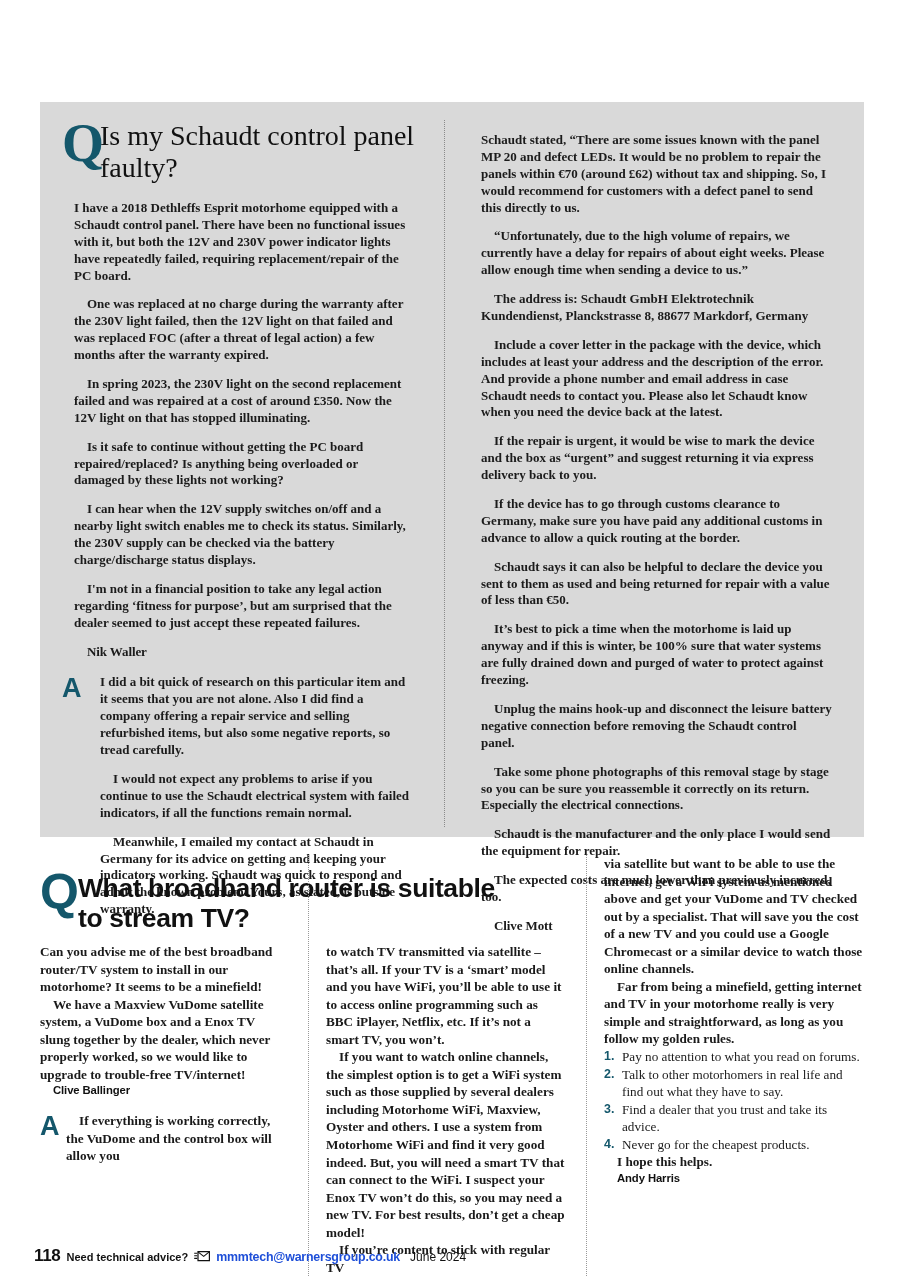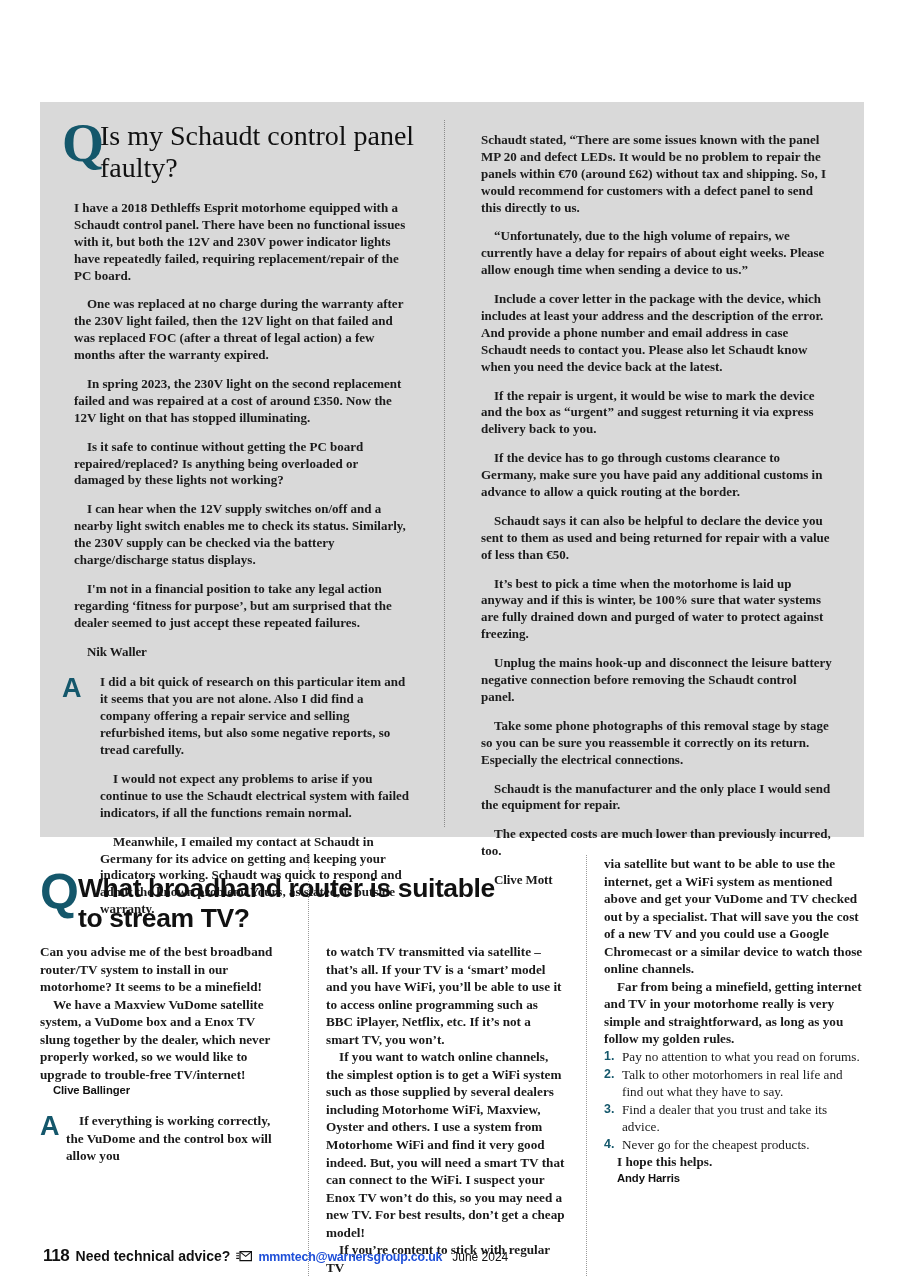--- a/index.html
+++ b/index.html
@@ -183,35 +183,35 @@
     font-family: "Liberation Sans", sans-serif;
     font-weight: 700;
     font-size: 12.4px;
     color: #14576b;
   }
   .closing { text-indent: 13px; margin: 0; }
 
   
   .footer {
     position: absolute;
-    left: 43px;
+    left: 34px;
     top: 1246px;
     display: flex;
     align-items: baseline;
     gap: 6px;
     font-family: "Liberation Sans", sans-serif;
   }
   .pg-num {
     font-size: 17px;
     font-weight: 700;
     color: #111;
     letter-spacing: -0.3px;
   }
   .foot-label {
-    font-size: 14px;
+    font-size: 11px;
     font-weight: 700;
     color: #111;
   }
   .mail-icon {
     display: inline-block;
     width: 16px;
     height: 11px;
     position: relative;
     top: 1px;
   }
@@ -255,20 +255,21 @@
           <p>I would not expect any problems to arise if you continue to use the Schaudt electrical system with failed indicators, if all the functions remain normal.</p>
           <p>Meanwhile, I emailed my contact at Schaudt in Germany for its advice on getting and keeping your indicators working. Schaudt was quick to respond and admit the known problem. Yours, as stated, is outside warranty.</p>
         </div>
       </div>
     </div>
 
     <div class="a1-col right">
       <div class="a1-body">
         <p class="first">Schaudt stated, “There are some issues known with the panel MP 20 and defect LEDs. It would be no problem to repair the panels within €70 (around £62) without tax and shipping. So, I would recommend for customers with a defect panel to send this directly to us.</p>
         <p>“Unfortunately, due to the high volume of repairs, we currently have a delay for repairs of about eight weeks. Please allow enough time when sending a device to us.”</p>
+        <p>The address is: Schaudt GmbH Elektrotechnik Kundendienst, Planckstrasse 8, 88677 Markdorf, Germany</p>
         <p>Include a cover letter in the package with the device, which includes at least your address and the description of the error. And provide a phone number and email address in case Schaudt needs to contact you. Please also let Schaudt know when you need the device back at the latest.</p>
         <p>If the repair is urgent, it would be wise to mark the device and the box as “urgent” and suggest returning it via express delivery back to you.</p>
         <p>If the device has to go through customs clearance to Germany, make sure you have paid any additional customs in advance to allow a quick routing at the border.</p>
         <p>Schaudt says it can also be helpful to declare the device you sent to them as used and being returned for repair with a value of less than €50.</p>
         <p>It’s best to pick a time when the motorhome is laid up anyway and if this is winter, be 100% sure that water systems are fully drained down and purged of water to protect against freezing.</p>
         <p>Unplug the mains hook-up and disconnect the leisure battery negative connection before removing the Schaudt control panel.</p>
         <p>Take some phone photographs of this removal stage by stage so you can be sure you reassemble it correctly on its return. Especially the electrical connections.</p>
         <p>Schaudt is the manufacturer and the only place I would send the equipment for repair.</p>
         <p>The expected costs are much lower than previously incurred, too.</p>
         <p class="byline">Clive Mott</p>

